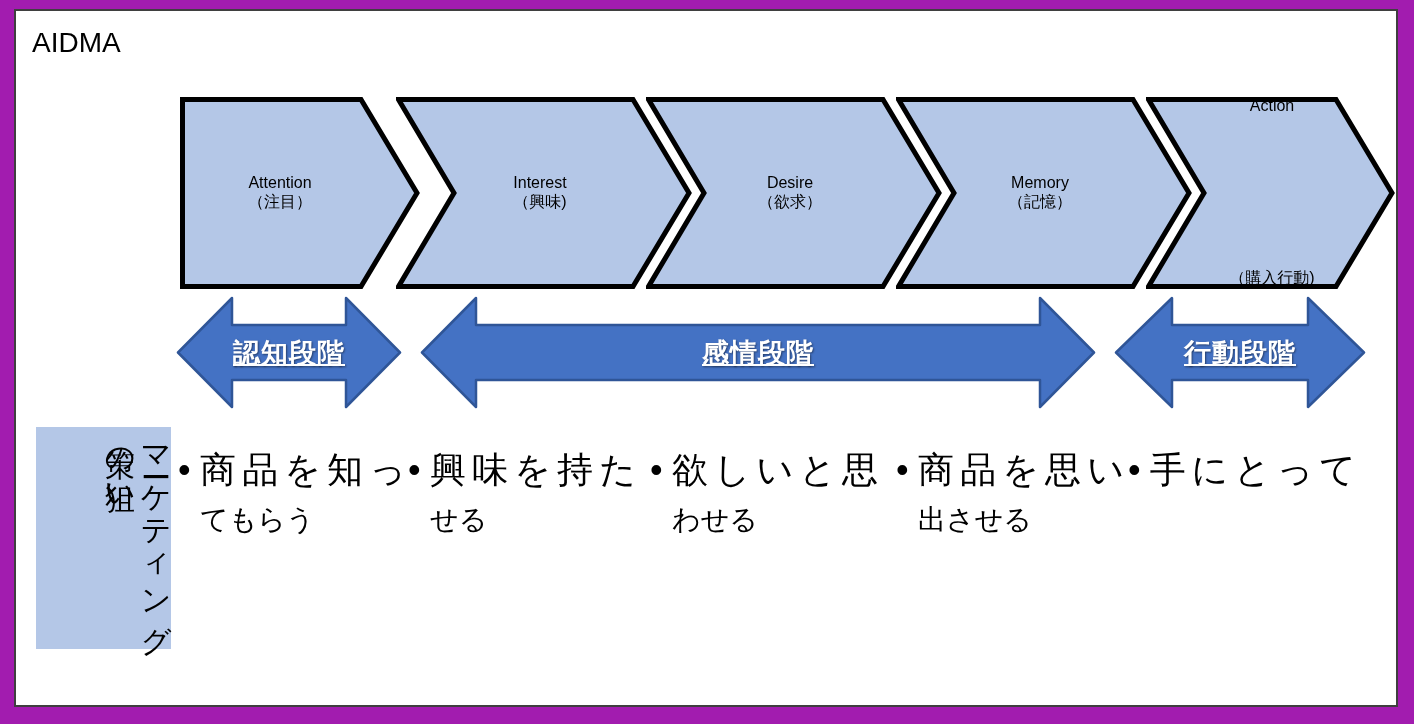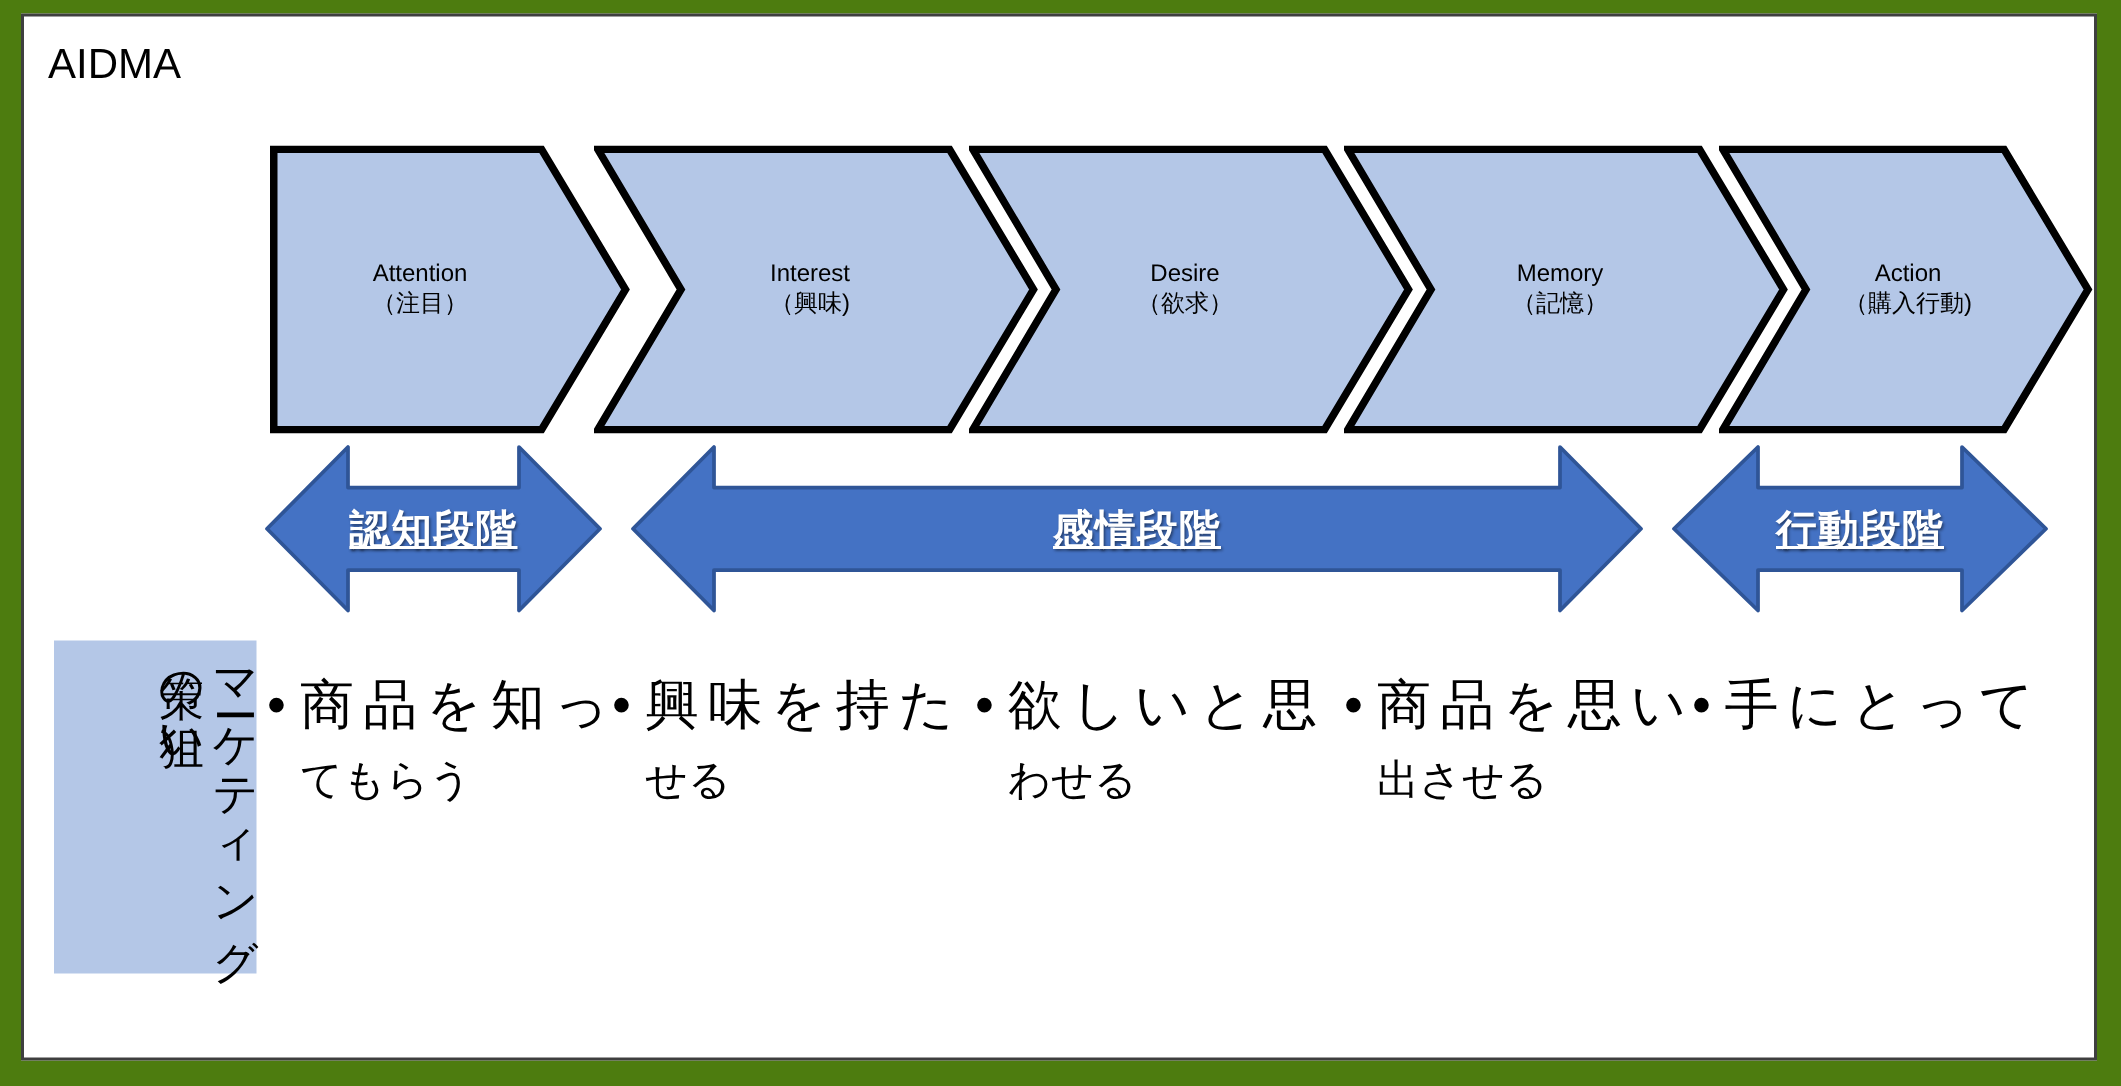--- a/index.html
+++ b/index.html
@@ -8,21 +8,21 @@
     background: #ffffff;
   }
   body {
     font-family: "Liberation Sans", "DejaVu Sans", sans-serif;
   }
 
   #canvas {
     position: relative;
     width: 1414px;
     height: 724px;
-    background: #4d7c0f;
+    background: #a21caf;
     overflow: hidden;
   }
 
   
   #frame {
     position: absolute;
     left: 14px;
     top: 9px;
     width: 1384px;
     height: 698px;
@@ -204,21 +204,21 @@
     <div class="chev-label" style="left:752px; width:216px;text-align:right;">
       <div class="en">Memory</div>
       <div class="jp">（記憶）</div>
     </div>
 
     <div class="chev-svg" style="left:966px;">
       <svg width="250" height="192" viewBox="0 0 250 192">
         <polygon points="2.5,2.5 190,2.5 246,96 190,189.5 2.5,189.5 58,96" fill="#b4c7e7" stroke="#000000" stroke-width="5"></polygon>
       </svg>
     </div>
-    <div class="chev-label" style="left:1000px; width:184px;">
+    <div class="chev-label" style="left:1000px; width:184px;justify-content:space-between;">
       <div class="en">Action</div>
       <div class="jp">（購入行動)</div>
     </div>
   </div>
 
   <div id="arrow-row">
 
     <div class="arrow-wrap" style="left:176px;">
       <svg width="226" height="115" viewBox="0 0 226 115">
         <polygon points="2,57.5 56,3 56,30 170,30 170,3 224,57.5 170,112 170,85 56,85 56,112" fill="#4472c4" stroke="#2f5597" stroke-width="2.5" stroke-linejoin="round"></polygon>

